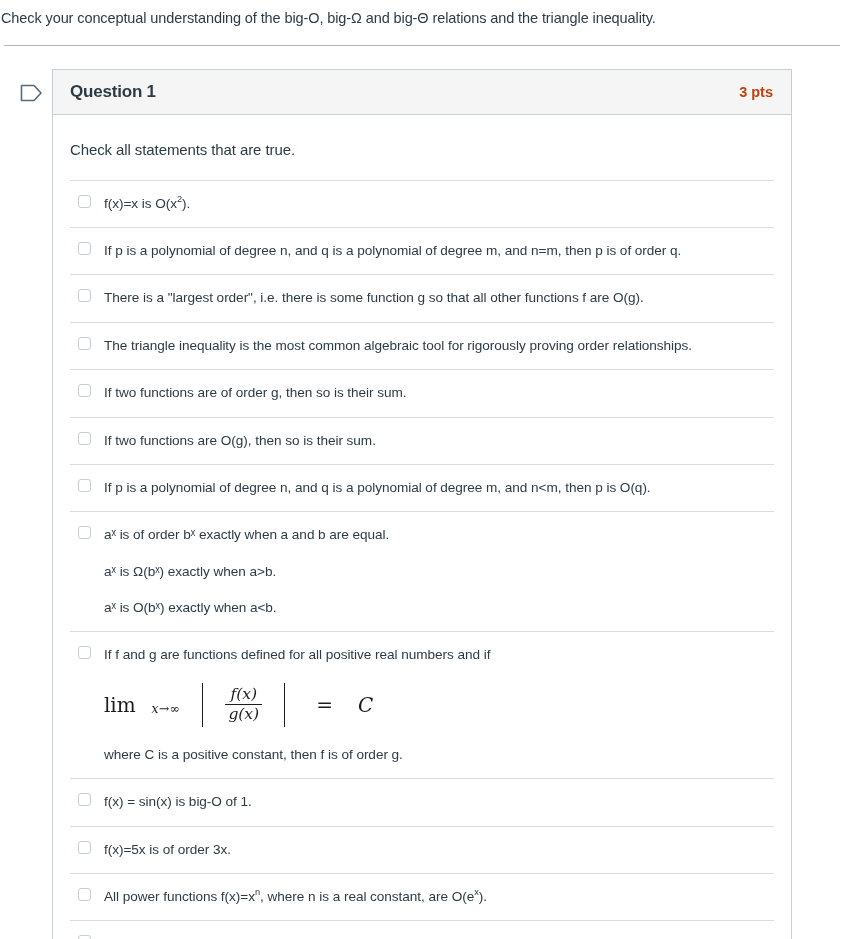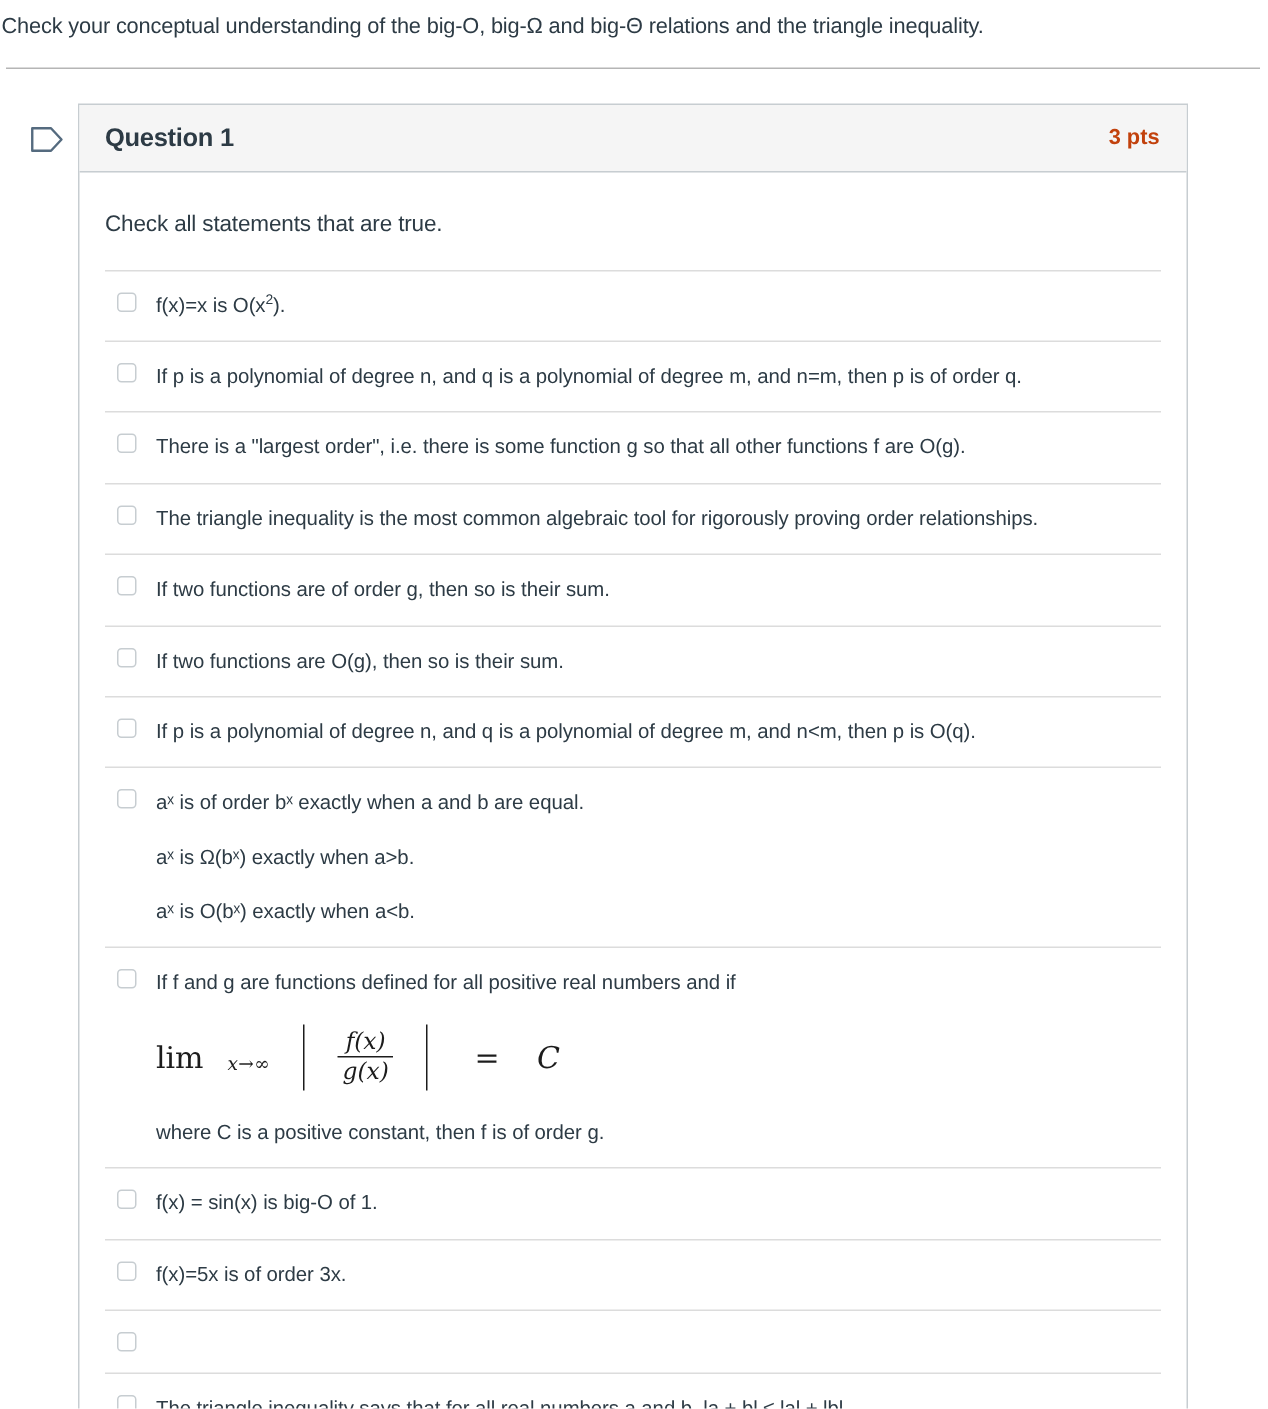--- a/index.html
+++ b/index.html
@@ -266,20 +266,23 @@
           <span class="answer-text">f(x) = sin(x) is big-O of 1.</span>
         </div>
 
         <div class="answer-row">
           <span class="cb"></span>
           <span class="answer-text">f(x)=5x is of order 3x.</span>
         </div>
 
         <div class="answer-row">
           <span class="cb"></span>
+          <span class="answer-text">
+            All power functions f(x)=x<sup>n</sup>, where n is a real constant, are O(e<sup>x</sup>).
+          </span>
         </div>
 
         <div class="answer-row">
           <span class="cb"></span>
           <span class="answer-text">The triangle inequality says that for all real numbers a and b, la + bl ≤ lal + lbl.</span>
         </div>
 
       </div>
     </div>
   </div>

